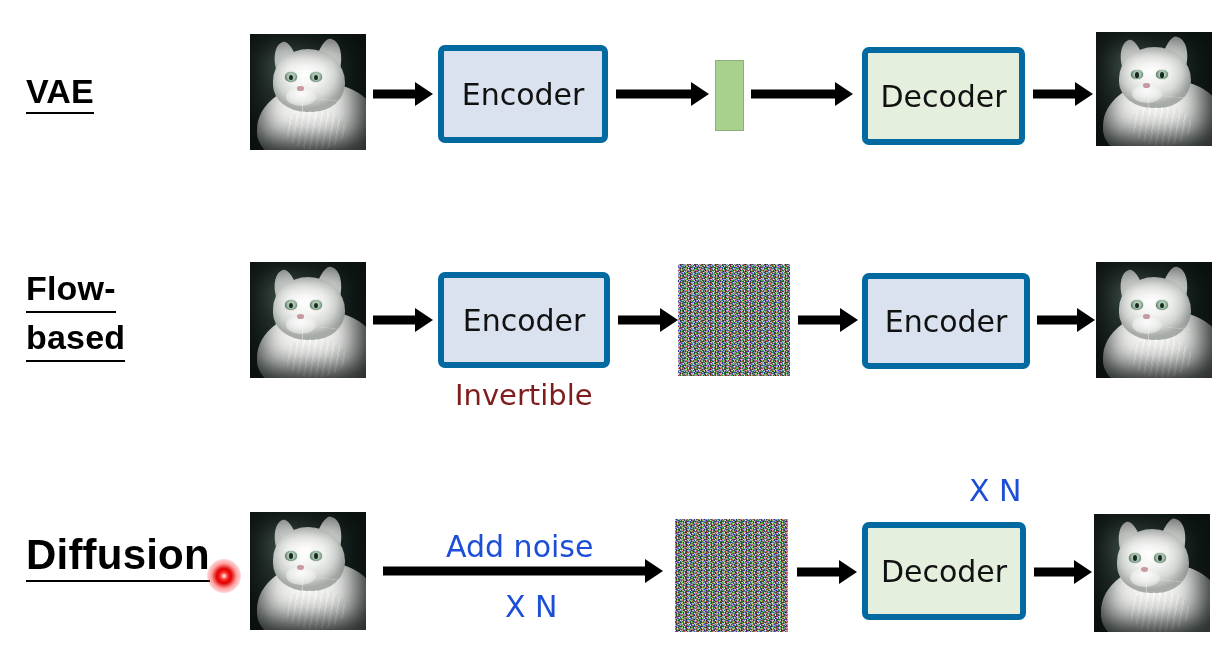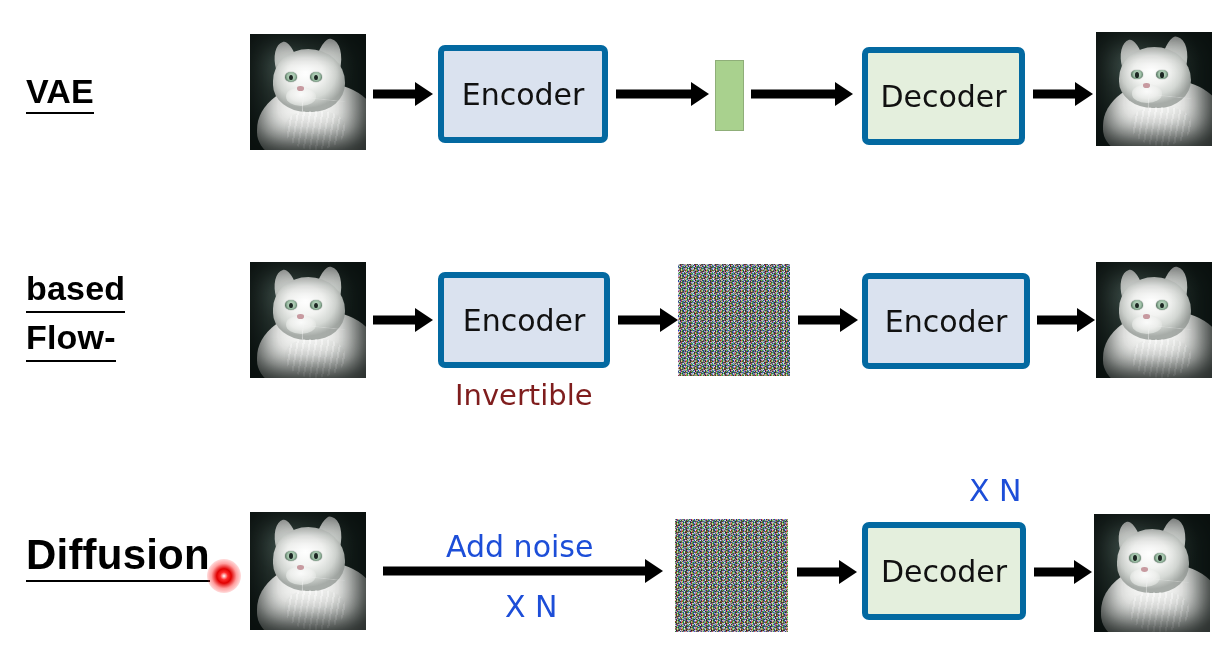--- a/index.html
+++ b/index.html
@@ -230,22 +230,22 @@
       <div class="eye-r"></div>
     <div class="pupil-l"></div>
       <div class="pupil-r"></div>
     <div class="nose"></div>
       <div class="whisk"></div>
       <div class="fur"></div>
     <div class="vign"></div>
   </div>
 
   <div class="row-label" id="lbl-flow">
+    <span class="ln">Flow-</span>
     <span class="ln">based</span>
-    <span class="ln">Flow-</span>
   </div>
 
   <div class="photo" style="left:250px;top:262px;width:116px;height:116px;">
     <div class="bg"></div>
       <div class="body"></div>
     <div class="ear-l"></div>
       <div class="ear-r"></div>
       <div class="head"></div>
     <div class="muzzle"></div>
     <div class="eye-l"></div>

